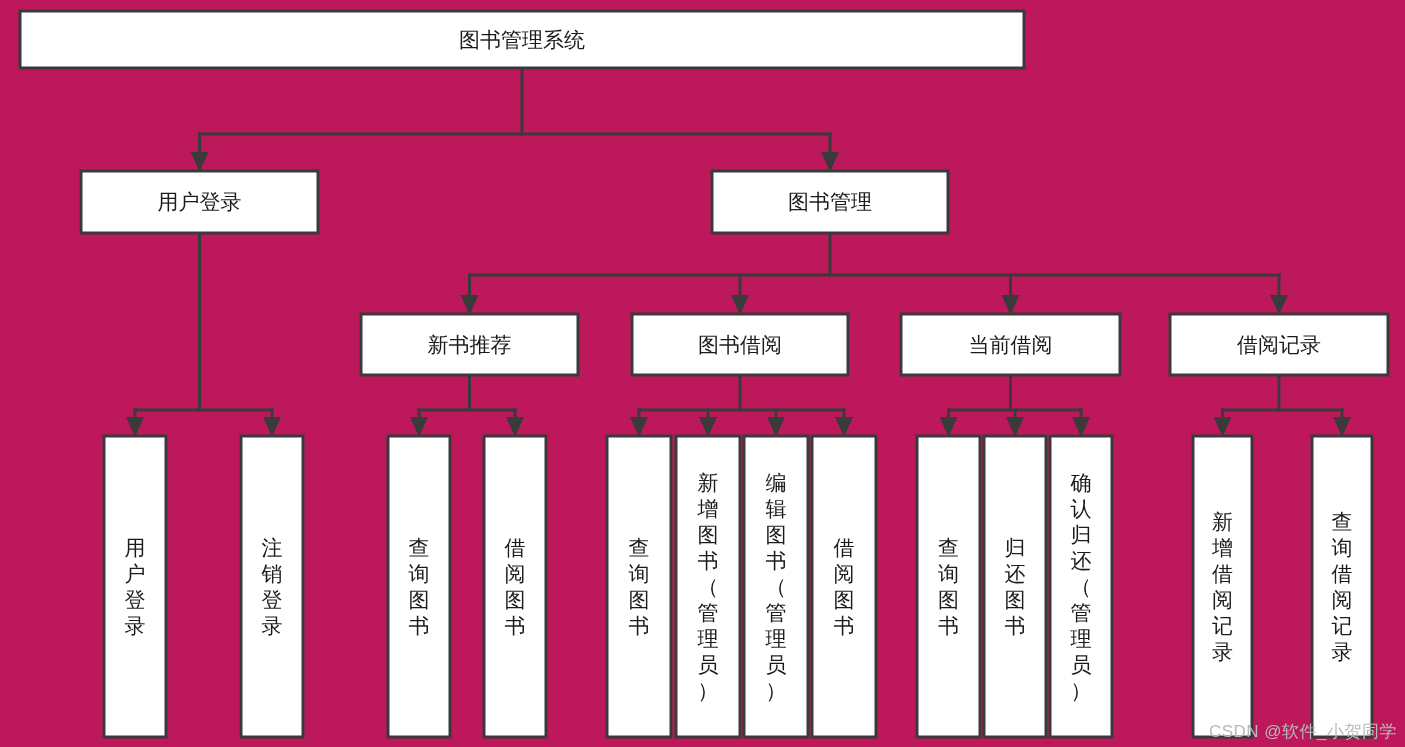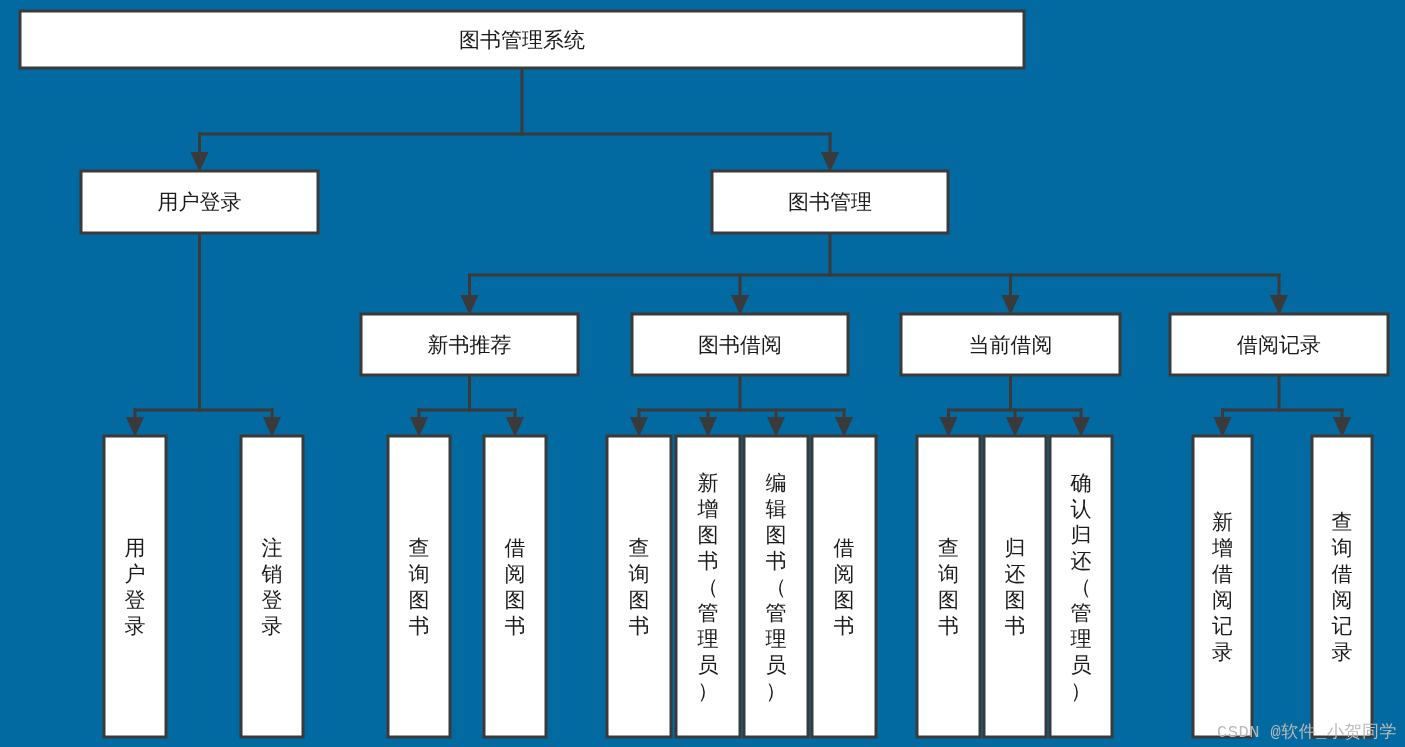--- a/index.html
+++ b/index.html
@@ -1,29 +1,29 @@
 <!DOCTYPE html>
 <html><head>
 <meta charset="utf-8">
 <style>
   html,body{margin:0;padding:0;background:#ffffff;}
   body{width:1405px;height:747px;overflow:hidden;
        font-family:"DejaVu Sans","Liberation Sans",sans-serif;}
-  #diagram-root{position:relative;width:1405px;height:747px;background:#0369a1;}
+  #diagram-root{position:relative;width:1405px;height:747px;background:#be185d;}
   svg{display:block;}
   .box-rect{fill:#ffffff;stroke:#3a3a3a;stroke-width:3;}
   .edge{fill:none;stroke:#3a3a3a;stroke-width:3;stroke-linecap:square;}
   .arrow-head{fill:#3a3a3a;stroke:none;}
   .node-label-h{font-family:"DejaVu Sans","Liberation Sans",sans-serif;
                 font-size:21px;fill:#1b1b1b;text-anchor:middle;
                 dominant-baseline:middle;}
   .node-label-v{font-family:"DejaVu Sans","Liberation Sans",sans-serif;
                 font-size:21px;fill:#1b1b1b;text-anchor:middle;}
   .watermark{position:absolute;right:8px;bottom:4px;
-             font-family:Liberation Mono, monospace;
+             font-family:Liberation Sans, sans-serif;
              font-size:17px;color:#b9b9b9;white-space:nowrap;
              letter-spacing:.5px;pointer-events:none;text-align:right;}
 </style>
 </head>
 <body>
 
 <div id="diagram-root">
   <svg id="diagram-svg" width="1405" height="747" viewBox="0 0 1405 747" xmlns="http://www.w3.org/2000/svg">
     <g id="edges-layer">
         <path d="M 522 68 L 522 134" class="edge"></path>

